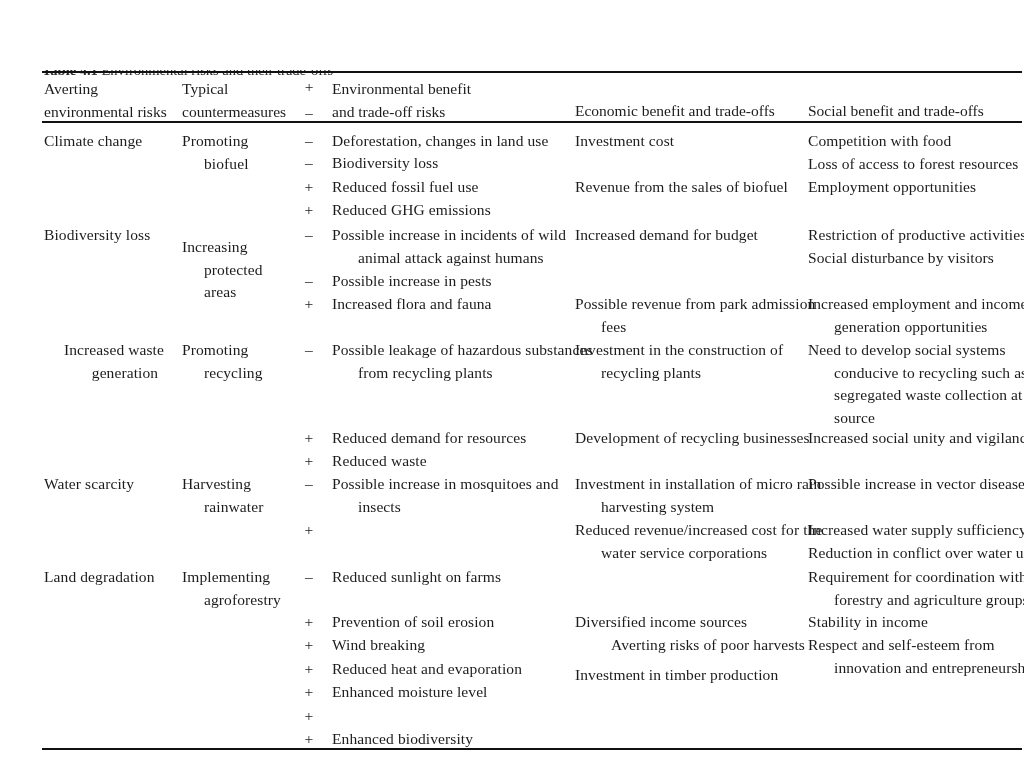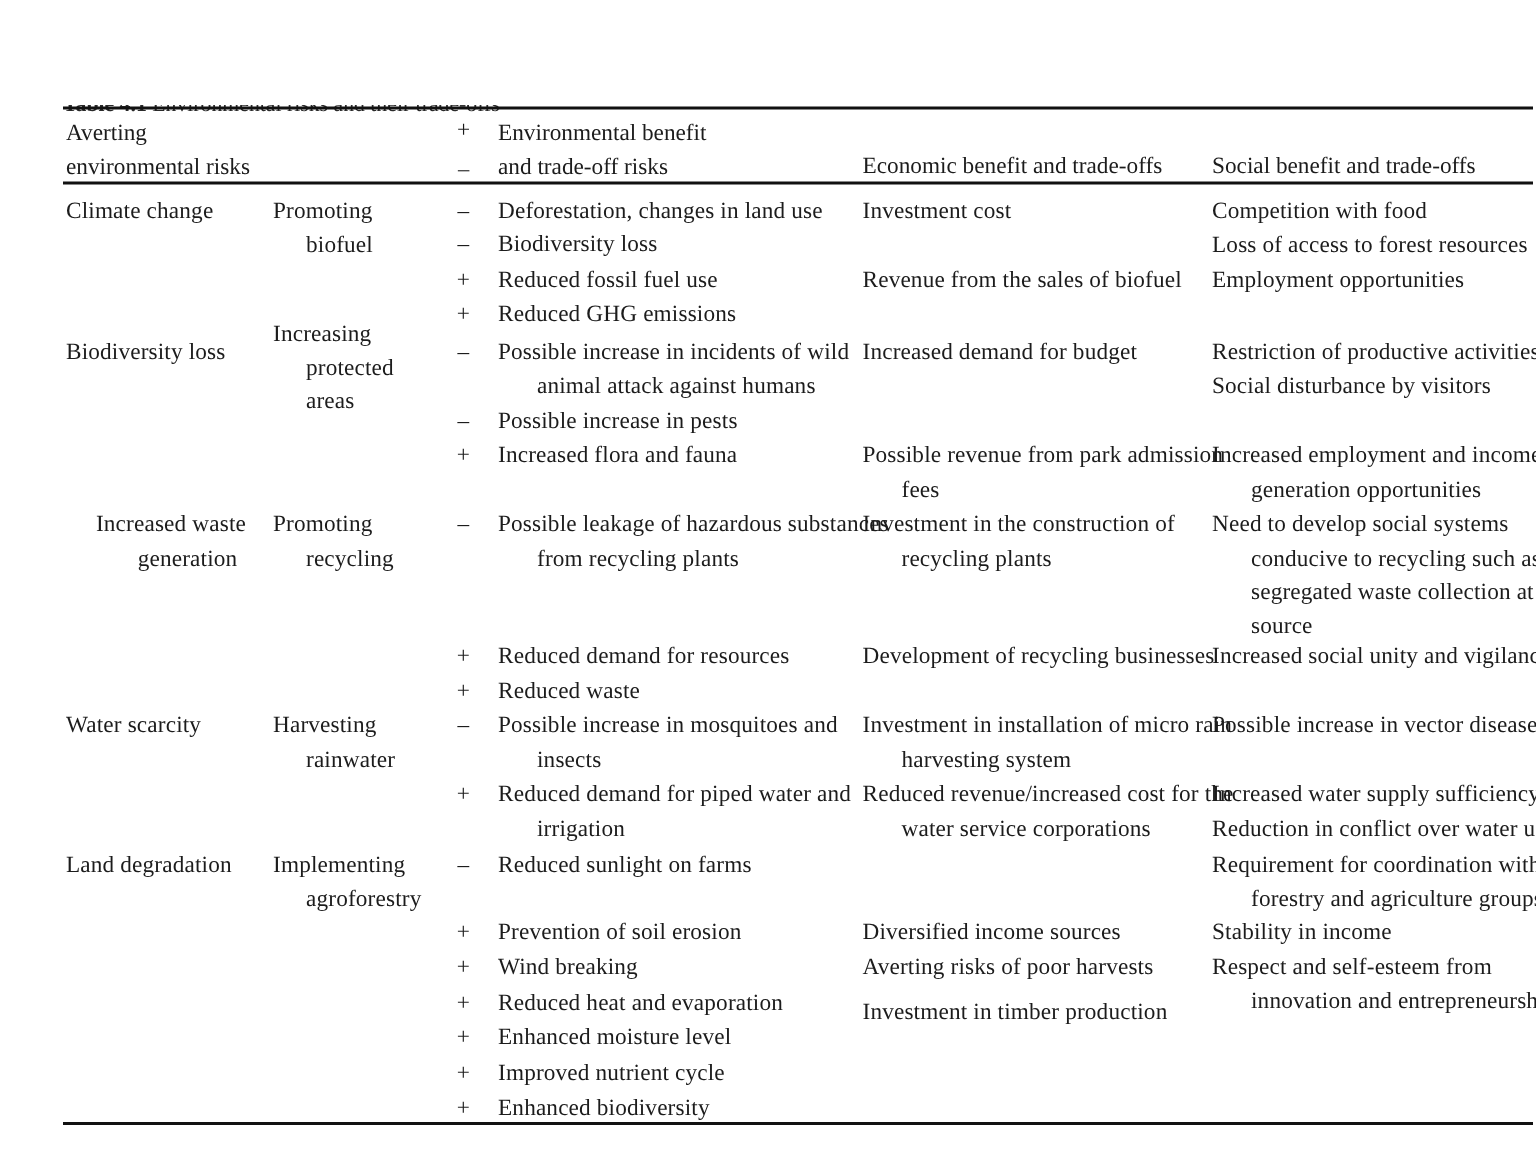--- a/index.html
+++ b/index.html
@@ -135,20 +135,24 @@
 
   <div class="rule rule-top"></div>
   <div class="rule rule-header"></div>
   <div class="rule rule-bottom"></div>
 
   <div class="hdr hdr-primary">
     <div>Averting</div>
     <div>environmental risks</div>
   </div>
 
+  <div class="hdr hdr-typical">
+    <div>Typical</div>
+    <div>countermeasures</div>
+  </div>
 
   <div class="sign-stack">
     <span class="s-plus">+</span>
     <span class="s-minus">–</span>
   </div>
 
   <div class="hdr hdr-env">
     <div>Environmental benefit</div>
     <div>and trade-off risks</div>
   </div>
@@ -179,21 +183,21 @@
   <div class="cell col-econ hang" style="top:130px;">Investment cost</div>
   <div class="cell col-econ hang" style="top:176px;">Revenue from the sales of biofuel</div>
 
   <div class="cell col-soc hang" style="top:130px;">Competition with food</div>
   <div class="cell col-soc hang" style="top:153px;">Loss of access to forest resources</div>
   <div class="cell col-soc hang" style="top:176px;">Employment opportunities</div>
 
   <div class="cell col-risk" style="top:224px;">
     <div>Biodiversity loss</div>
   </div>
-  <div class="cell col-meas" style="top:212px;">
+  <div class="cell col-meas" style="top:236px;">
     <div>Increasing</div>
     <div class="indent-1">protected</div>
     <div class="indent-1">areas</div>
   </div>
 
   <div class="cell col-sign" style="top:224px;">–</div>
   <div class="cell col-env hang-wide" style="top:224px;">Possible increase in incidents of wild animal attack against humans</div>
 
   <div class="cell col-sign" style="top:270px;">–</div>
   <div class="cell col-env hang" style="top:270px;">Possible increase in pests</div>
@@ -237,21 +241,20 @@
   </div>
   <div class="cell col-meas" style="top:473px;">
     <div>Harvesting</div>
     <div class="indent-1">rainwater</div>
   </div>
 
   <div class="cell col-sign" style="top:473px;">–</div>
   <div class="cell col-env hang-wide" style="top:473px;">Possible increase in mosquitoes and insects</div>
 
   <div class="cell col-sign" style="top:519px;">+</div>
-  <div class="cell col-env hang-wide" style="top:519px;">Reduced demand for piped water and irrigation</div>
 
   <div class="cell col-econ hang-wide" style="top:473px;">Investment in installation of micro rain harvesting system</div>
   <div class="cell col-econ hang-wide" style="top:519px;">Reduced revenue/increased cost for the water service corporations</div>
 
   <div class="cell col-soc hang" style="top:473px;">Possible increase in vector disease</div>
   <div class="cell col-soc hang" style="top:519px;">Increased water supply sufficiency</div>
   <div class="cell col-soc hang" style="top:542px;width:220px;">Reduction in conflict over water use</div>
 
   <div class="cell col-risk" style="top:566px;">
     <div>Land degradation</div>
@@ -270,26 +273,25 @@
   <div class="cell col-sign" style="top:634px;">+</div>
   <div class="cell col-env hang" style="top:634px;">Wind breaking</div>
 
   <div class="cell col-sign" style="top:658px;">+</div>
   <div class="cell col-env hang" style="top:658px;">Reduced heat and evaporation</div>
 
   <div class="cell col-sign" style="top:681px;">+</div>
   <div class="cell col-env hang" style="top:681px;">Enhanced moisture level</div>
 
   <div class="cell col-sign" style="top:705px;">+</div>
-  <div class="cell col-env hang" style="top:705px;">Improved nutrient cycle</div>
 
   <div class="cell col-sign" style="top:728px;">+</div>
   <div class="cell col-env hang" style="top:728px;">Enhanced biodiversity</div>
 
   <div class="cell col-econ hang" style="top:611px;">Diversified income sources</div>
-  <div class="cell col-econ hang" style="top:634px;">Averting risks of poor harvests</div>
+  <div class="cell col-econ hang" style="top:634px;margin-left:36px;">Averting risks of poor harvests</div>
   <div class="cell col-econ hang" style="top:664px;">Investment in timber production</div>
 
   <div class="cell col-soc hang-wide" style="top:566px;">Requirement for coordination with forestry and agriculture groups</div>
   <div class="cell col-soc hang" style="top:611px;">Stability in income</div>
   <div class="cell col-soc hang-wide" style="top:634px;">Respect and self-esteem from innovation and entrepreneurship</div>
 
 </div>
 
 </body></html>

